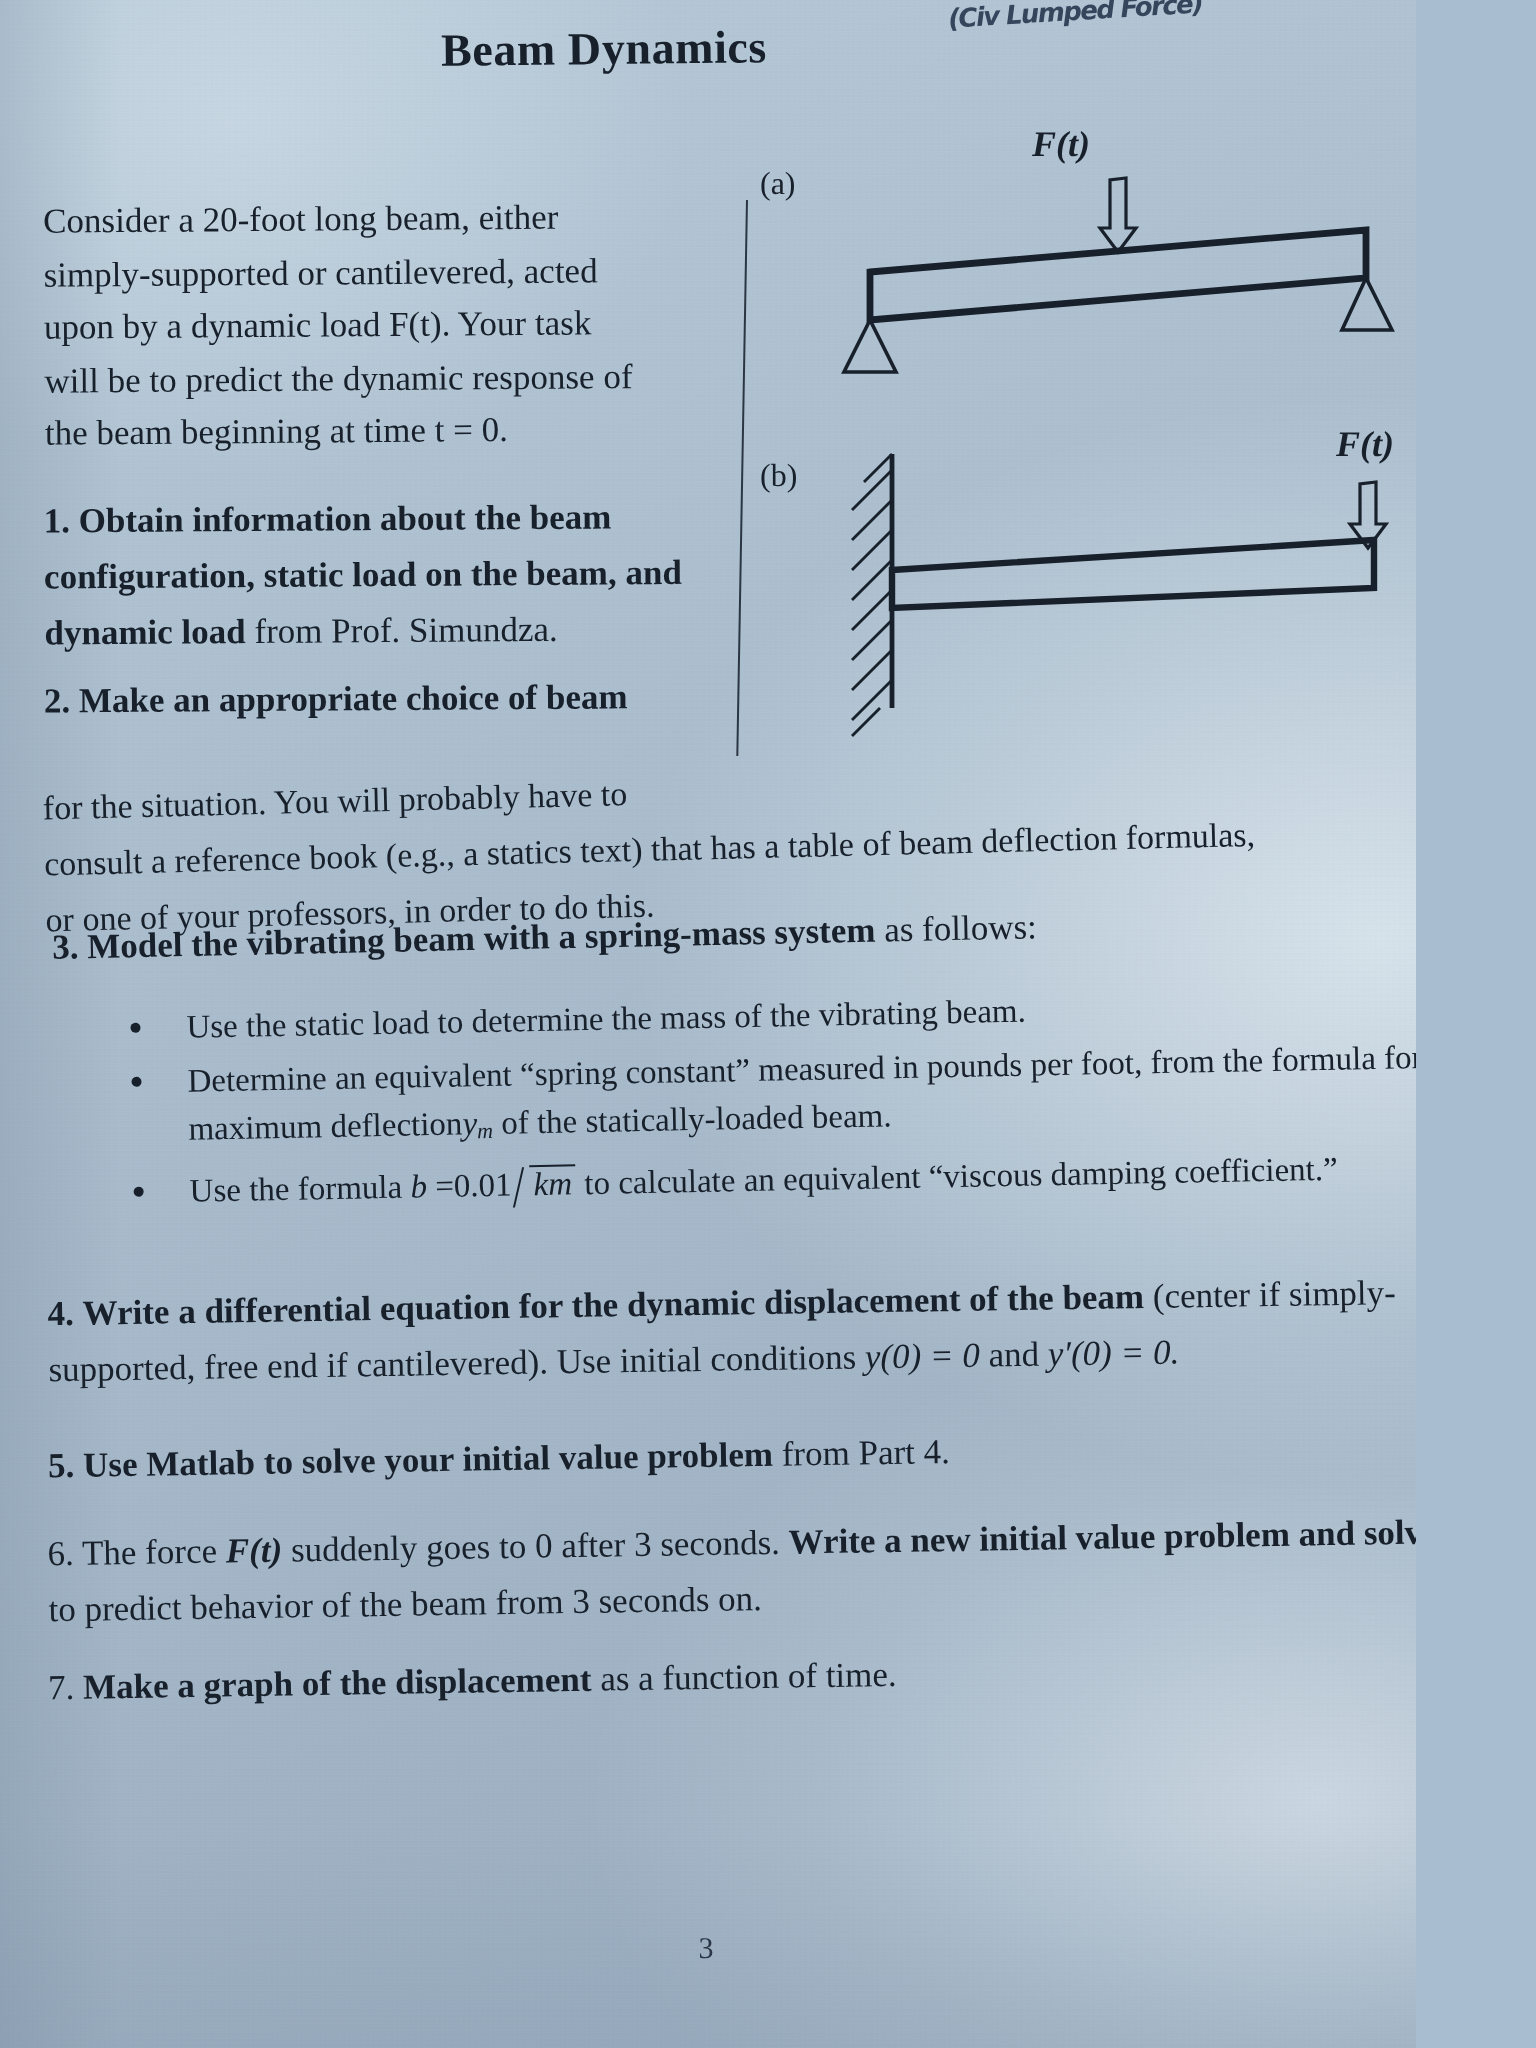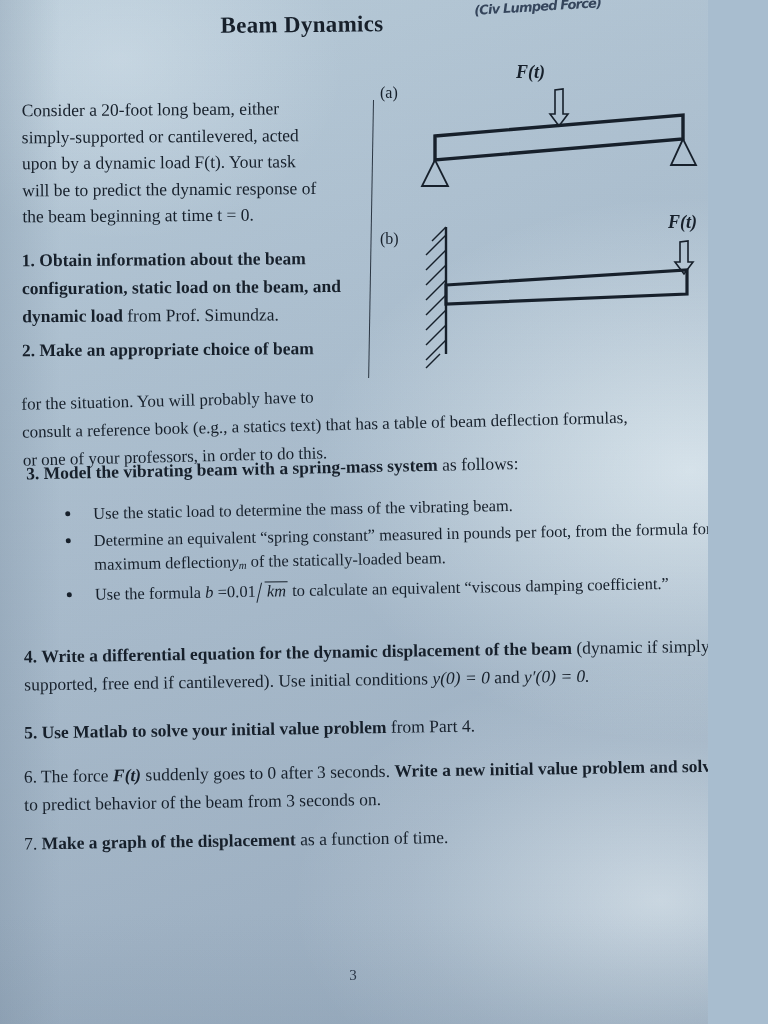--- a/index.html
+++ b/index.html
@@ -328,21 +328,21 @@
       <span class="mathvar">b</span>
       <span>=</span><span>0.01</span><span class="sqrt">km</span>
       <span>to calculate an equivalent “viscous damping coefficient.”</span>
     </div>
 
   </div>
 
   <div class="ink" id="item4">
     <span class="bold">4.</span>
     <span class="bold">Write a differential equation for the dynamic displacement of the beam</span>
-    <span>(dynamic if</span>
+    <span>(center if</span>
     <span>simply-supported, free end if cantilevered). Use initial conditions</span>
     <span class="mathvar">y(0) = 0</span>
     <span>and</span>
     <span class="mathvar">y′(0) = 0.</span>
   </div>
 
   <div class="ink" id="item5">
     <span class="bold">5.</span>
     <span class="bold">Use Matlab to solve your initial value problem</span>
     <span>from Part 4.</span>

